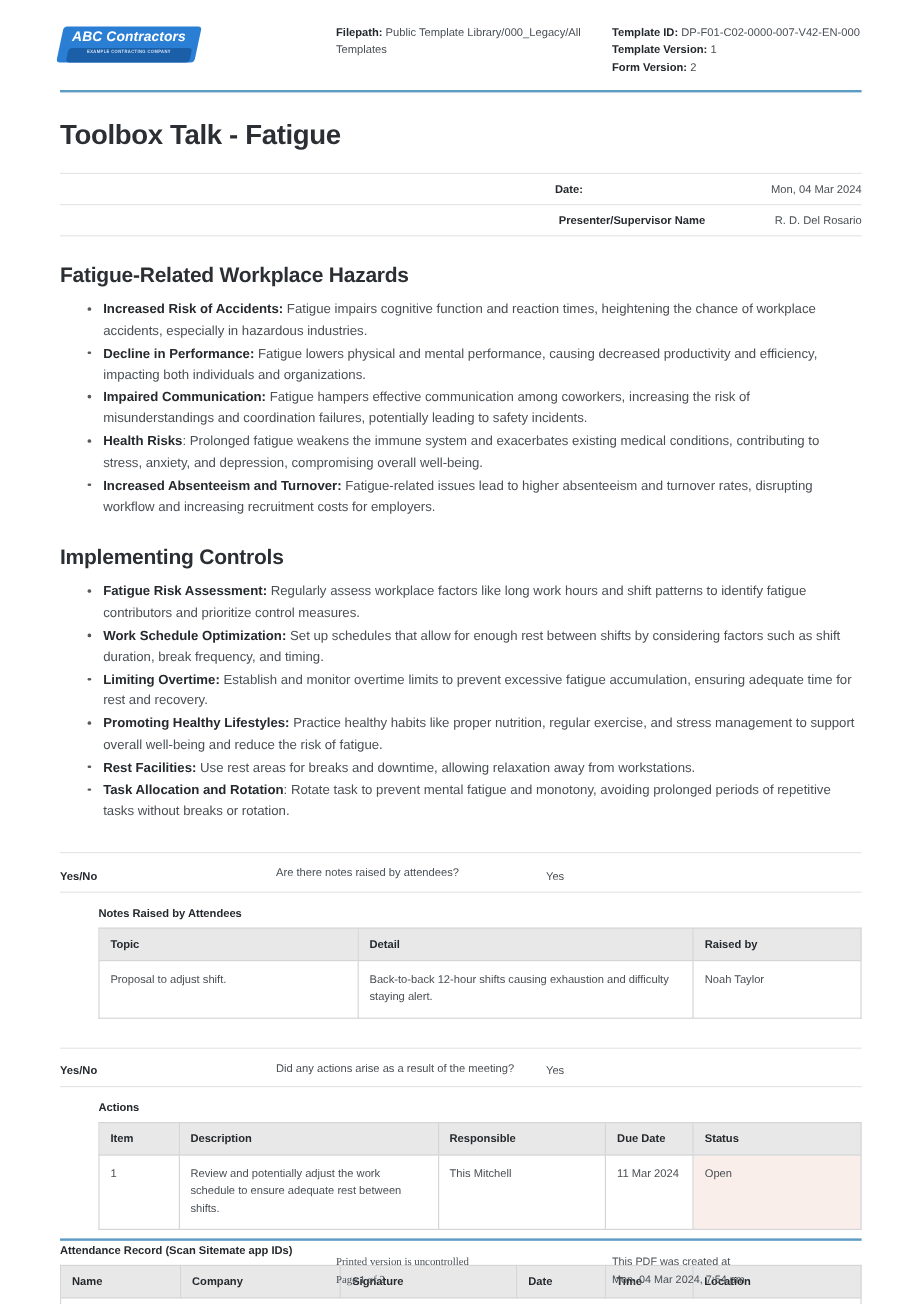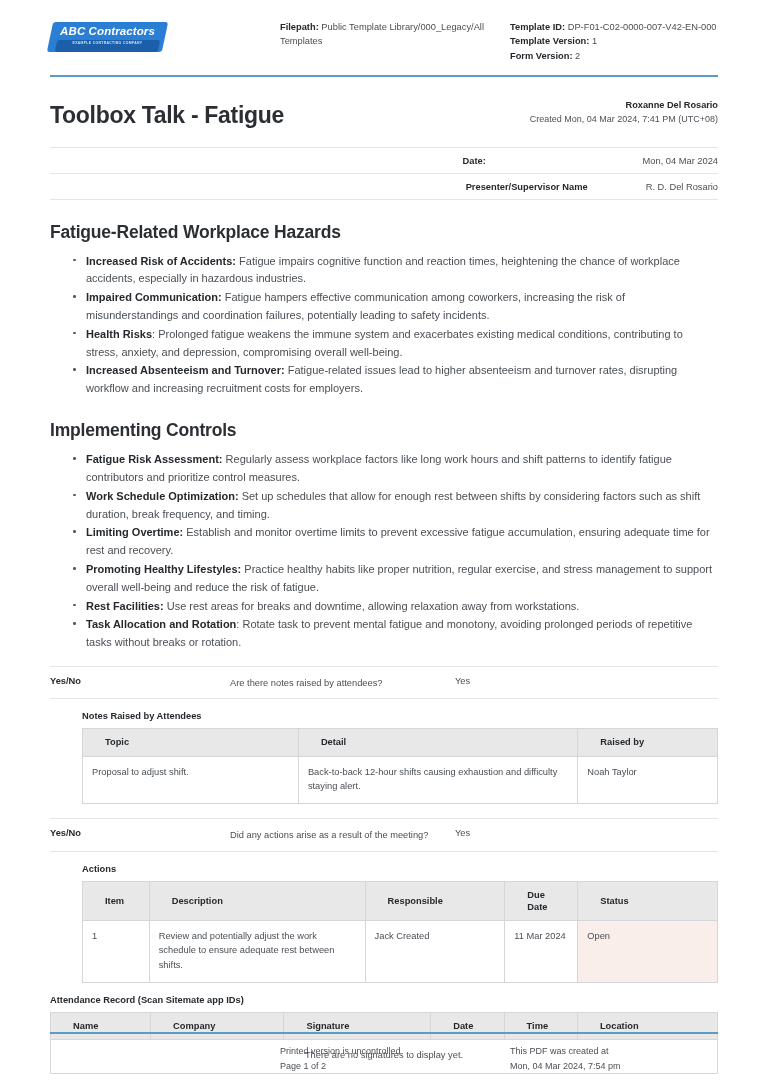--- a/index.html
+++ b/index.html
@@ -151,26 +151,26 @@
     width: 2.6px;
     height: 2.6px;
     background: #55595d;
     border-radius: 50%;
   }
   ul.bullets li .lead { font-weight: bold; color: #25292d; }
 
   
   .qa-row {
     display: flex;
-    align-items: flex-start;
+    align-items: flex-end;
     border-top: 1px solid #e3e5e7;
     border-bottom: 1px solid #e3e5e7;
     padding: 9px 0 8px 0;
     font-size: 9.3px;
-    margin-top: 14px;
+    margin-top: 24px;
   }
   .qa-label { width: 180px; font-weight: bold; color: #25292d; flex: 0 0 180px;}
   .qa-question { width: 225px; flex: 0 0 225px; color: #4a4f54; line-height: 1.55; padding-right: 14px;}
   .qa-answer { color: #4a4f54; }
 
   
   .subblock { margin-top: 12px; padding-left: 32px; }
   .subblock.full { padding-left: 0; }
   .subtitle {
     font-size: 9.3px;
@@ -182,21 +182,21 @@
     width: 100%;
     border-collapse: collapse;
     font-size: 9.3px;
     table-layout: fixed;
   }
   table.grid th {
     background: #e8e8e8;
     text-align: left;
     font-weight: bold;
     color: #25292d;
-    padding: 7px 22px;
+    padding: 7px 9px;
     border: 1px solid #d4d6d8;
     vertical-align: middle;
     line-height: 1.3;
   }
   table.grid td {
     border: 1px solid #d4d6d8;
     padding: 8px 9px 10px 9px;
     color: #4a4f54;
     vertical-align: top;
     line-height: 1.55;
@@ -217,21 +217,21 @@
   }
   .rule-bottom { height: 2px; background: #5b9bc4; }
   .footer-cols {
     display: flex;
     margin-top: 10px;
     font-size: 9px;
     color: #4a4f54;
     line-height: 1.6;
   }
   .footer-left { width: 230px; }
-  .footer-c1 { flex: 0 0 230px; }
+  .footer-c1 { flex: 0 0 230px; font-family: Liberation Serif, serif; }
   .footer-c2 { flex: 1; }
 </style>
 </head>
 <body>
 
 <div class="page">
 
   <div class="doc-header">
     <div class="logo-wrap">
       <div class="logo">
@@ -260,41 +260,38 @@
         <b>Form Version:</b>
         <span>2</span>
       </div>
     </div>
   </div>
 
   <div class="rule-top"></div>
 
   <div class="title-row">
     <h1 class="doc-title">Toolbox Talk - Fatigue</h1>
-    <div class="created-block">
-      <div class="who">Roxanne Del Rosario</div>
-      <div>Created Mon, 04 Mar 2024, 7:41 PM (UTC+08)</div>
-    </div>
   </div>
 
   <div class="meta-list">
     <div class="meta-row">
       <div class="meta-label">Date:</div>
       <div class="meta-value">Mon, 04 Mar 2024</div>
     </div>
     <div class="meta-row">
       <div class="meta-label">Presenter/Supervisor Name</div>
       <div class="meta-value">R. D. Del Rosario</div>
     </div>
   </div>
 
   <div class="section">
     <h2 class="section-title">Fatigue-Related Workplace Hazards</h2>
     <ul class="bullets">
       <li><span class="lead">Increased Risk of Accidents:</span><span> Fatigue impairs cognitive function and reaction times, heightening the chance of workplace accidents, especially in hazardous industries.</span></li>
+      <li><span class="lead">Decline in Performance:</span><span> Fatigue lowers physical and mental performance, causing decreased productivity and efficiency, impacting both individuals and organizations.</span></li>
       <li><span class="lead">Impaired Communication:</span><span> Fatigue hampers effective communication among coworkers, increasing the risk of misunderstandings and coordination failures, potentially leading to safety incidents.</span></li>
       <li><span class="lead">Health Risks</span><span>: Prolonged fatigue weakens the immune system and exacerbates existing medical conditions, contributing to stress, anxiety, and depression, compromising overall well-being.</span></li>
       <li><span class="lead">Increased Absenteeism and Turnover:</span><span> Fatigue-related issues lead to higher absenteeism and turnover rates, disrupting workflow and increasing recruitment costs for employers.</span></li>
     </ul>
   </div>
 
   <div class="section">
     <h2 class="section-title">Implementing Controls</h2>
     <ul class="bullets">
       <li><span class="lead">Fatigue Risk Assessment:</span><span> Regularly assess workplace factors like long work hours and shift patterns to identify fatigue contributors and prioritize control measures.</span></li>
@@ -359,21 +356,21 @@
           <th>Description</th>
           <th>Responsible</th>
           <th>Due Date</th>
           <th>Status</th>
         </tr>
       </thead>
       <tbody>
         <tr>
           <td>1</td>
           <td>Review and potentially adjust the work schedule to ensure adequate rest between shifts.</td>
-          <td>Jack Created</td>
+          <td>This Mitchell</td>
           <td>11 Mar 2024</td>
           <td class="status-open">Open</td>
         </tr>
       </tbody>
     </table>
   </div>
 
   <div class="subblock full">
     <div class="subtitle">Attendance Record (Scan Sitemate app IDs)</div>
     <table class="grid">

